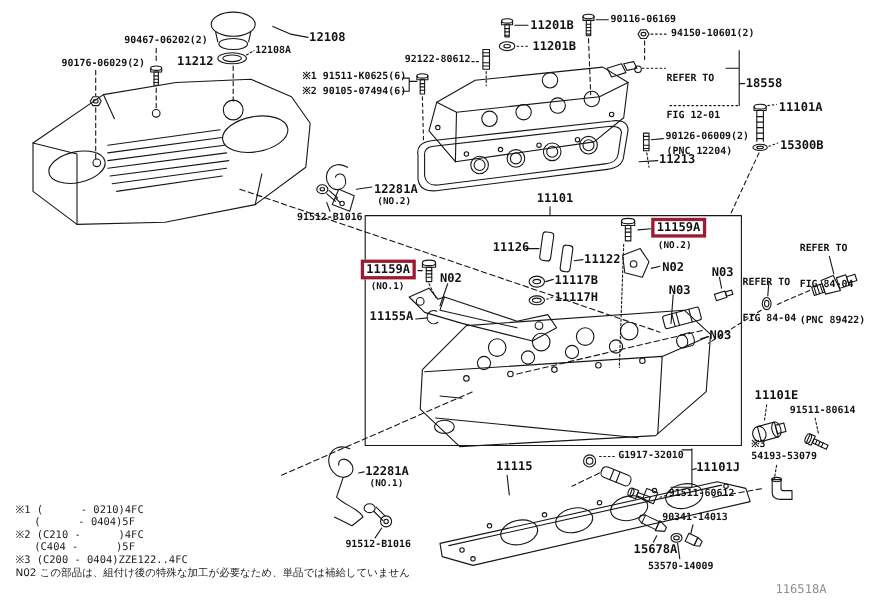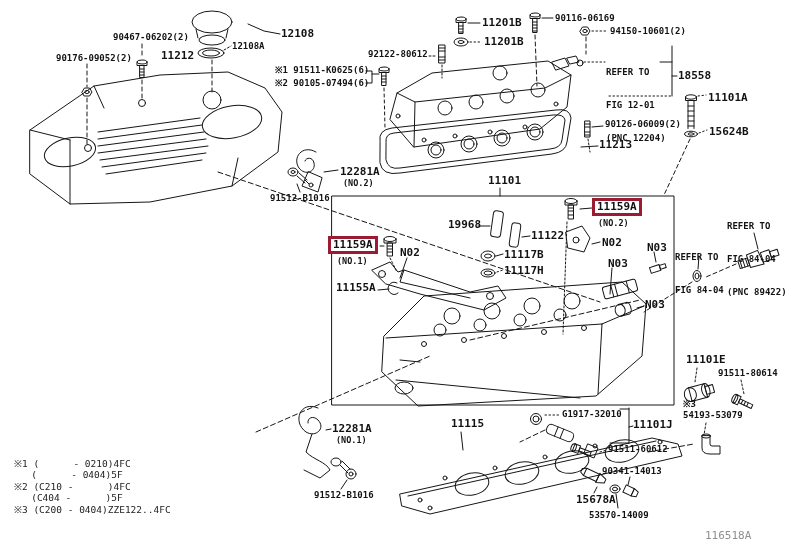--- a/index.html
+++ b/index.html
@@ -386,47 +386,47 @@
     <circle cx="351" cy="474" r="5"></circle>
         <circle cx="351" cy="474" r="2"></circle>
     <path d="M341,489 L347,480"></path>
   </g>
 
 </svg>
 
 <div class="lbl" style="left:113px;top:32px">90467-06202(2)</div>
 <div class="lbl lbl-lg" style="left:281px;top:28px">12108</div>
 <div class="lbl" style="left:232px;top:41px">12108A</div>
-<div class="lbl" style="left:56px;top:53px">90176-09052(2)</div>
+<div class="lbl" style="left:56px;top:53px">90176-06029(2)</div>
 <div class="lbl lbl-lg" style="left:161px;top:50px">11212</div>
 <div class="lbl" style="left:368px;top:49px">92122-80612</div>
 <div class="lbl" style="left:275px;top:65px">※1 91511-K0625(6)</div>
 <div class="lbl" style="left:275px;top:78px">※2 90105-07494(6)</div>
 <div class="lbl lbl-lg" style="left:482px;top:17px">11201B</div>
 <div class="lbl lbl-lg" style="left:484px;top:36px">11201B</div>
 <div class="lbl" style="left:555px;top:13px">90116-06169</div>
 <div class="lbl" style="left:610px;top:26px">94150-10601(2)</div>
 
 <div class="refer" style="left:606px;top:45px">
   <div>REFER TO</div>
   <div>FIG 12-01</div>
   <div>(PNC 12204)</div>
 </div>
 
 <div class="lbl lbl-lg" style="left:678px;top:70px">18558</div>
 <div class="lbl lbl-lg" style="left:708px;top:92px">11101A</div>
-<div class="lbl lbl-lg" style="left:709px;top:126px">15624B</div>
+<div class="lbl lbl-lg" style="left:709px;top:126px">15300B</div>
 <div class="lbl" style="left:605px;top:119px">90126-06009(2)</div>
 <div class="lbl lbl-lg" style="left:599px;top:139px">11213</div>
 
 <div class="lbl lbl-lg" style="left:340px;top:166px">12281A</div>
 <div class="lbl sub" style="left:343px;top:178px">(NO.2)</div>
 <div class="lbl" style="left:270px;top:193px">91512-B1016</div>
 <div class="lbl lbl-lg" style="left:488px;top:175px">11101</div>
-<div class="lbl lbl-lg" style="left:448px;top:219px">19968</div>
+<div class="lbl lbl-lg" style="left:448px;top:219px">11126</div>
 <div class="lbl lbl-lg" style="left:531px;top:230px">11122</div>
 <div class="lbl lbl-lg" style="left:504px;top:249px">11117B</div>
 <div class="lbl lbl-lg" style="left:504px;top:265px">11117H</div>
 
 <div class="hbox" style="left: 328px; top: 236px; border-color: rgb(155, 27, 51);">11159A</div>
 <div class="lbl sub" style="left:337px;top:256px">(NO.1)</div>
 <div class="lbl lbl-lg" style="left:400px;top:247px">N02</div>
 <div class="lbl lbl-lg" style="left:336px;top:282px">11155A</div>
 
 <div class="hbox" style="left: 592px; top: 198px; border-color: rgb(155, 27, 51);">11159A</div>
@@ -460,16 +460,17 @@
 <div class="lbl lbl-lg" style="left:451px;top:418px">11115</div>
 <div class="lbl lbl-lg" style="left:332px;top:423px">12281A</div>
 <div class="lbl sub" style="left:336px;top:435px">(NO.1)</div>
 <div class="lbl" style="left:314px;top:490px">91512-B1016</div>
 
 <div class="fn" style="left:14px;top:458px">※1 (      - 0210)4FC</div>
 <div class="fn" style="left:14px;top:469px">   (      - 0404)5F</div>
 <div class="fn" style="left:14px;top:481px">※2 (C210 -      )4FC</div>
 <div class="fn" style="left:14px;top:492px">   (C404 -      )5F</div>
 <div class="fn" style="left:14px;top:504px">※3 (C200 - 0404)ZZE122..4FC</div>
+<div class="fn fn-jp" style="left:14px;top:516px">N02 この部品は、組付け後の特殊な加工が必要なため、単品では補給していません</div>
 
 <div class="code" style="left:705px;top:529px">116518A</div>
 
 </div>
 
 </body></html>

